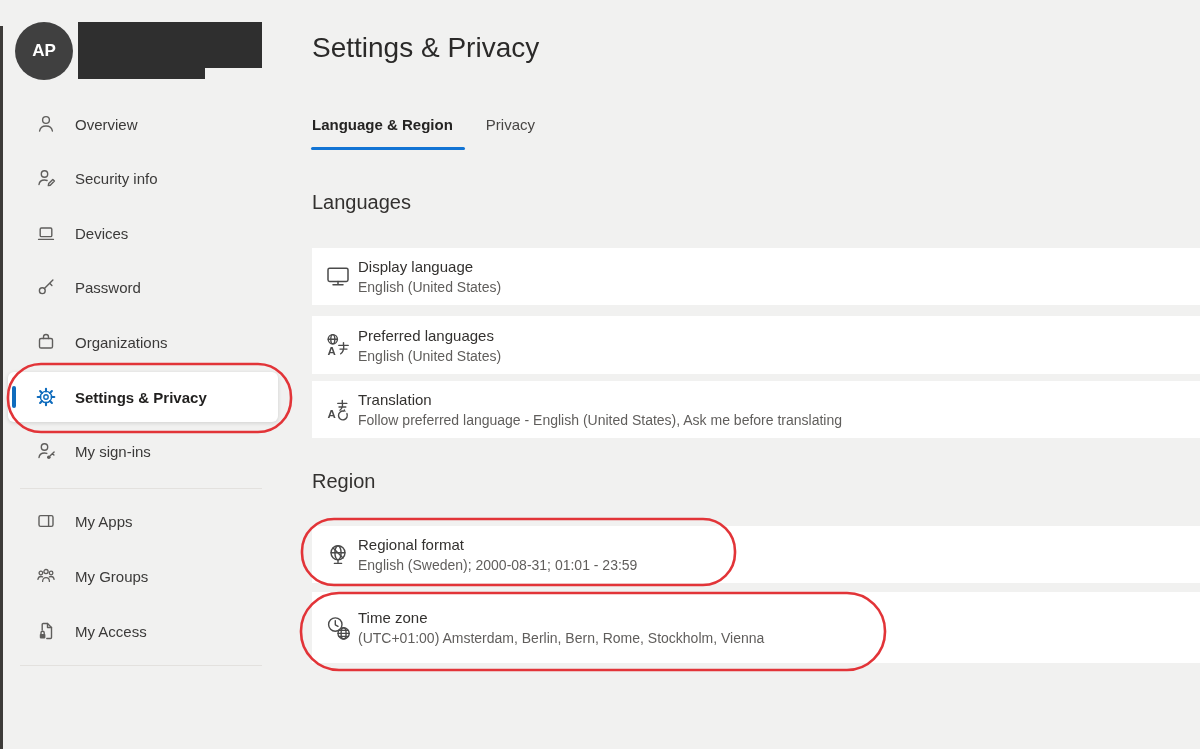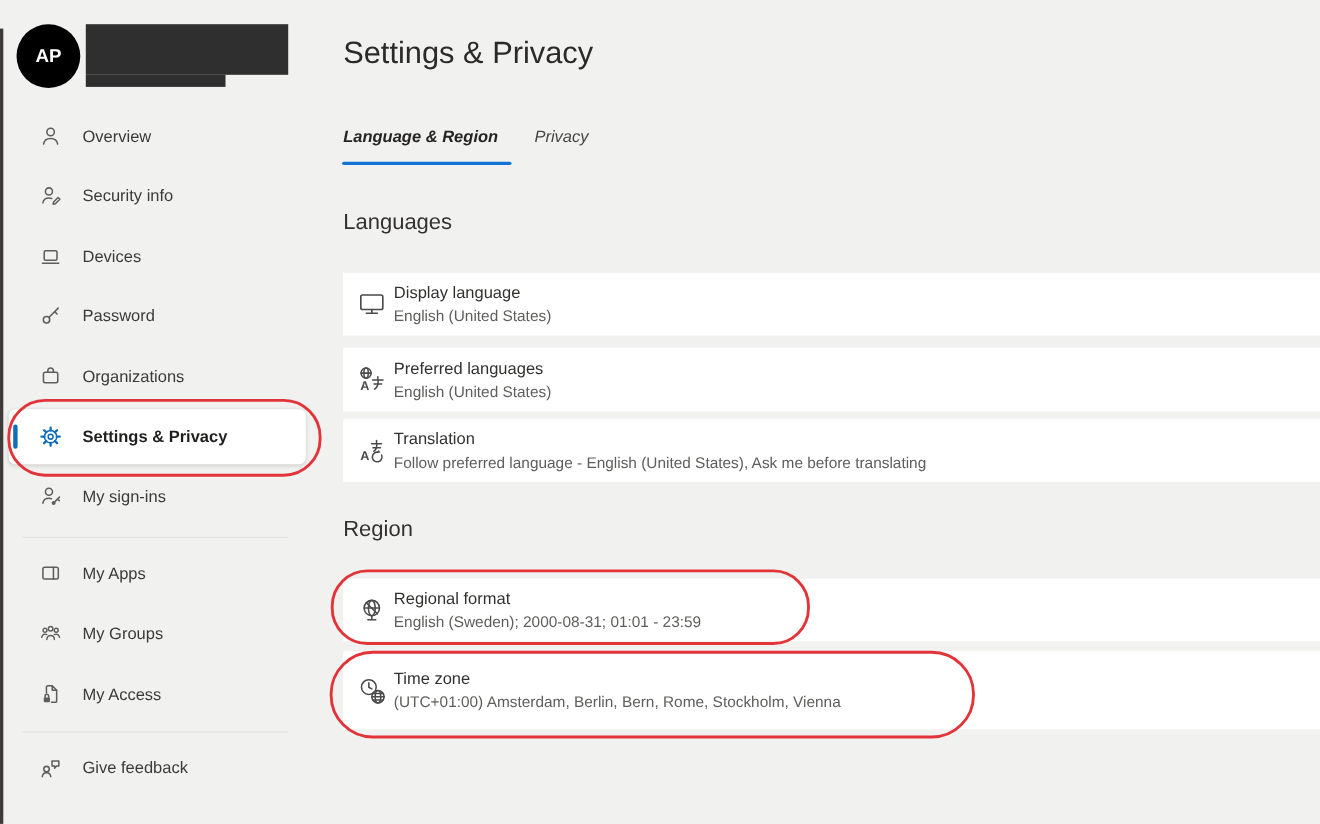--- a/index.html
+++ b/index.html
@@ -4,41 +4,41 @@
 <style>
   * { margin:0; padding:0; box-sizing:border-box; }
   html,body { width:1200px; height:749px; font-family:"Liberation Sans", sans-serif; }
   #app { position:relative; width:1200px; height:749px; background:#f1f1f0; overflow:hidden; }
 
   
   .edge-strip { position:absolute; left:0; top:26px; width:3px; height:723px; background:#3d3b39; }
 
   
   .avatar { position:absolute; left:15px; top:22px; width:58px; height:58px; border-radius:50%;
-            background:#000000; color:#fff; font-size:17px; font-weight:bold;
+            background:#404040; color:#fff; font-size:17px; font-weight:bold;
             display:flex; align-items:center; justify-content:center; cursor:pointer; }
   .redact-1 { position:absolute; left:78px; top:22px; width:184px; height:46px; background:#2f2f2f; }
   .redact-2 { position:absolute; left:78px; top:68px; width:127px; height:11px; background:#2f2f2f; }
 
   
   .side-item { position:absolute; left:0; width:300px; height:54px; display:flex; align-items:center;
                padding-left:36px; gap:19px; font-size:15px; color:#3b3a39; cursor:pointer; }
   .side-item svg { width:20px; height:20px; flex:none; color:#5f5e5c; }
   .side-item .lbl { white-space:nowrap; }
   .side-item.active { left:8px; width:270px; height:50px; background:#fff; border-radius:6px;
                       box-shadow:0 1px 4px rgba(0,0,0,.14); padding-left:28px; }
   .side-item.active .lbl { font-weight:bold; color:#201f1e; }
   .side-item.active svg { color:#0f6cbd; }
   .active-pill { position:absolute; left:4px; top:14px; width:4px; height:22px; border-radius:2px; background:#0f6cbd; }
   .side-divider { position:absolute; left:20px; width:242px; height:1px; background:#e3e1de; }
 
   
   .page-title { position:absolute; left:312px; top:30px; font-size:28px; line-height:36px; color:#2b2a29; }
   .tabs { position:absolute; left:312px; top:116px; display:flex; gap:33px; font-size:15px; }
-  .tab { cursor:pointer; color:#484644; padding-bottom:14px;font-style:italic; }
+  .tab { cursor:pointer; color:#484644; padding-bottom:14px; }
   .tab.active { font-weight:bold; color:#252423; }
   .tab-underline { position:absolute; left:311px; top:147px; width:154px; height:3px; border-radius:2px; background:#1274d4; }
 
   .section-heading { position:absolute; left:312px; font-size:20px; color:#33312f; }
   .row { position:absolute; left:312px; right:0; background:#fff; display:flex; align-items:center;
          padding-left:13px; cursor:pointer; }
   .row-icon { width:26px; height:26px; flex:none; color:#4a4a4a; }
   .row-text { margin-left:7px; }
   .row-title { font-size:15px; color:#33312f; line-height:21px; }
   .row-value { font-size:14px; color:#605e5c; line-height:20px;text-align:center; }
@@ -146,28 +146,20 @@
       <path d="M6.2 9V3.6c0-.6.5-1.1 1.1-1.1h4.2l4 4v9.9c0 .6-.5 1.1-1.1 1.1h-3.6"></path>
       <path d="M11.5 2.5v4h4"></path>
       <rect x="3.8" y="13" width="5.6" height="4.4" rx="0.8" fill="currentColor" stroke="none"></rect>
       <path d="M5 13v-1.2a1.6 1.6 0 0 1 3.2 0V13"></path>
     </svg>
     <span class="lbl">My Access</span>
   </div>
 
   <div class="side-divider" style="top:665px"></div>
 
-  <div class="side-item" style="top:671px">
-    <svg viewBox="0 0 20 20" fill="none" stroke="currentColor" stroke-width="1.4" stroke-linecap="round" stroke-linejoin="round">
-      <circle cx="6.3" cy="11.2" r="2.5"></circle>
-        <path d="M2.4 18c.4-2.2 1.9-3.5 3.9-3.5s3.5 1.3 3.9 3.5"></path>
-      <path d="M11.3 3.8h6.2v4.6h-2.1l-1.7 1.9V8.4h-2.4z"></path>
-    </svg>
-    <span class="lbl">Give feedback</span>
-  </div>
 
   <div class="page-title">Settings &amp; Privacy</div>
 
   <div class="tabs">
     <div class="tab active">Language &amp; Region</div>
     <div class="tab">Privacy</div>
   </div>
   <div class="tab-underline"></div>
 
   <div class="section-heading" style="top:191px">Languages</div>

